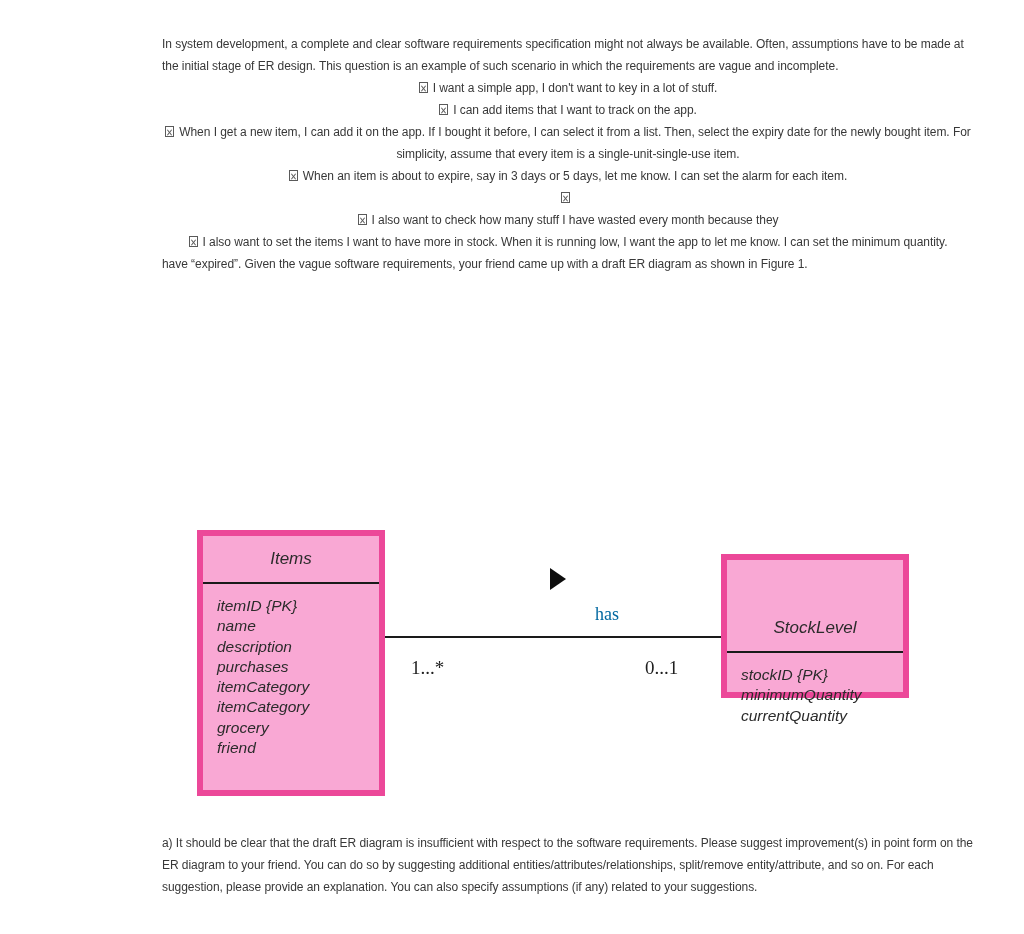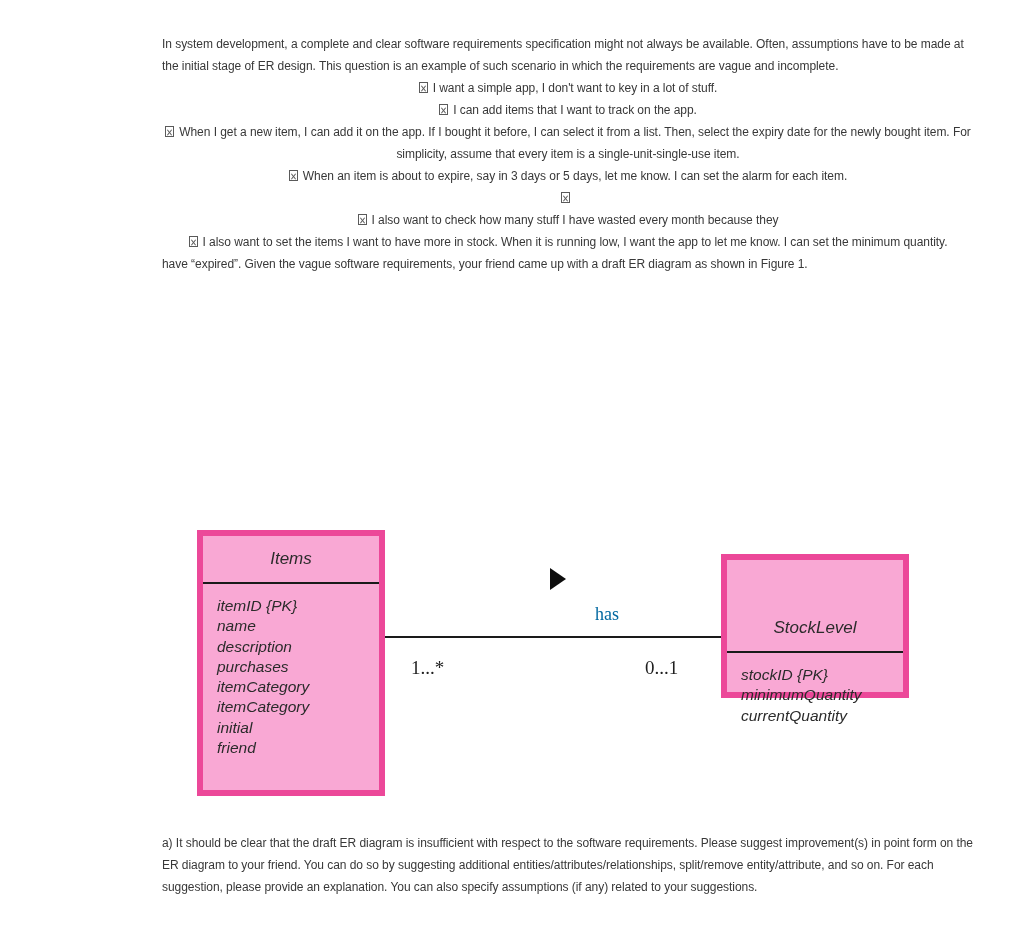--- a/index.html
+++ b/index.html
@@ -179,21 +179,21 @@
 
   <div class="entity" id="entity-items">
     <div class="entity-title">Items</div>
     <div class="entity-attrs">
       <div class="attr">itemID {PK}</div>
       <div class="attr">name</div>
       <div class="attr">description</div>
       <div class="attr">purchases</div>
       <div class="attr">itemCategory</div>
       <div class="attr">itemCategory</div>
-      <div class="attr">initial</div>
+      <div class="attr">grocery</div>
       <div class="attr">friend</div>
     </div>
   </div>
 
   <div class="entity" id="entity-stocklevel">
     <div class="entity-title">StockLevel</div>
     <div class="entity-attrs">
       <div class="attr">stockID {PK}</div>
       <div class="attr">minimumQuantity</div>
       <div class="attr">currentQuantity</div>

